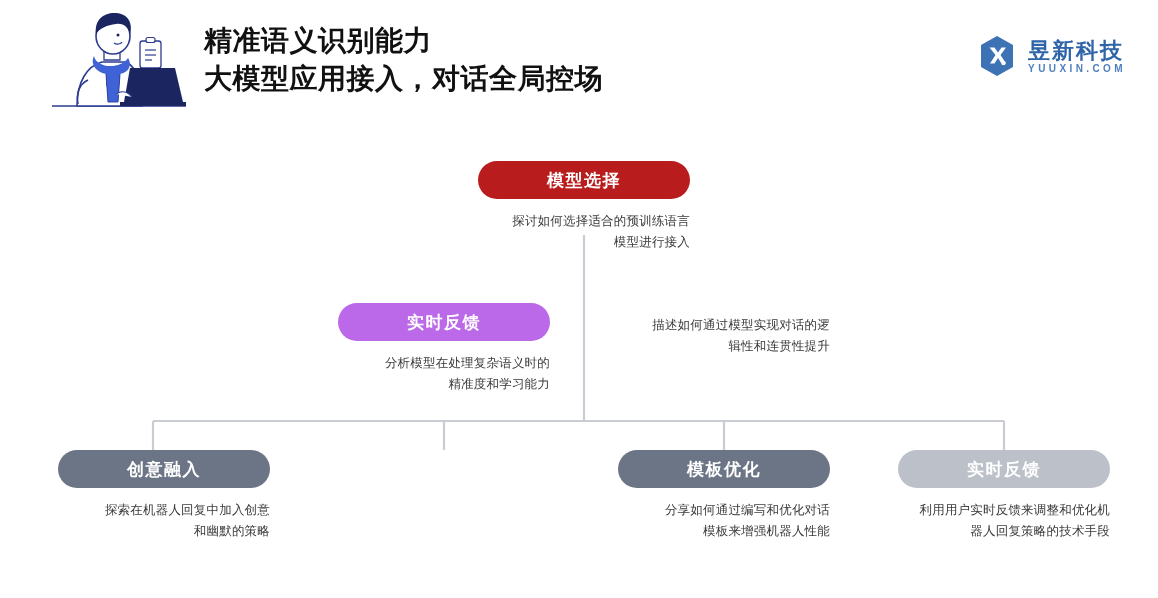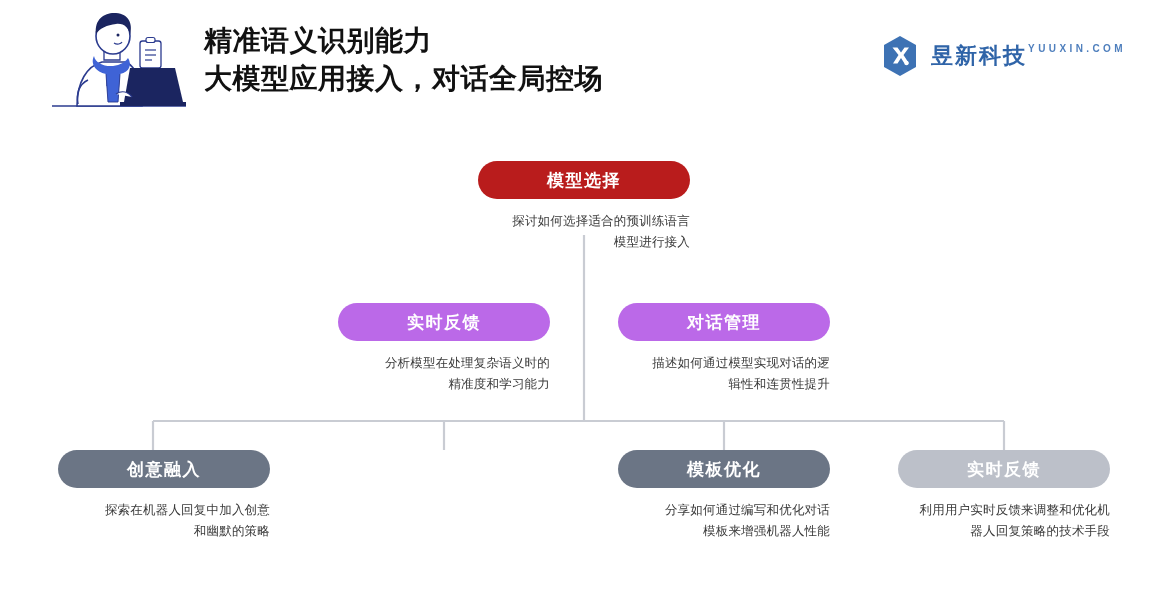--- a/index.html
+++ b/index.html
@@ -53,21 +53,21 @@
     position: absolute;
     right: 48px; top: 34px;
     display: flex;
     align-items: center;
     gap: 9px;
   }
   #logo-mark {
     width: 44px; height: 44px;
     flex: none;
   }
-  #logo-text-wrap { display: flex; gap: 1px; }
+  #logo-text-wrap { display: flex; flex-direction: column; gap: 1px; }
   #logo-name {
     font-size: 22px;
     font-weight: bold;
     color: #2f64a8;
     letter-spacing: 2px;
     line-height: 24px;
   }
   #logo-domain {
     font-size: 10px;
     font-weight: bold;
@@ -214,21 +214,20 @@
       <div class="pill" style="background:#b91c1c;">模型选择</div>
       <div class="desc">探讨如何选择适合的预训练语言<br>模型进行接入</div>
     </div>
 
     <div class="node" id="node-l2-left">
       <div class="pill" style="background:#bb69e8;">实时反馈</div>
       <div class="desc">分析模型在处理复杂语义时的<br>精准度和学习能力</div>
     </div>
 
     <div class="node" id="node-l2-right">
-      <div class="pill" style="background:#bb69e8;">对话管理</div>
       <div class="desc">描述如何通过模型实现对话的逻<br>辑性和连贯性提升</div>
     </div>
 
     <div class="node" id="node-b1">
       <div class="pill" style="background:#6b7585;">创意融入</div>
       <div class="desc">探索在机器人回复中加入创意<br>和幽默的策略</div>
     </div>
 
 
     <div class="node" id="node-b3">

